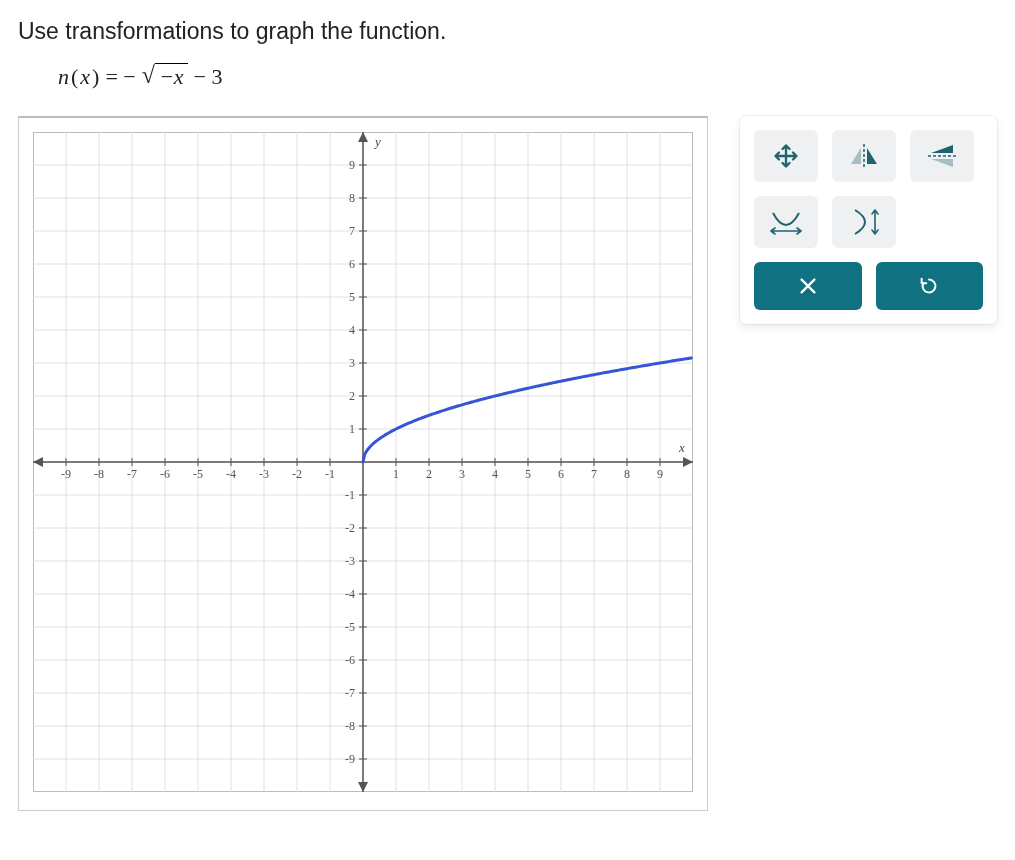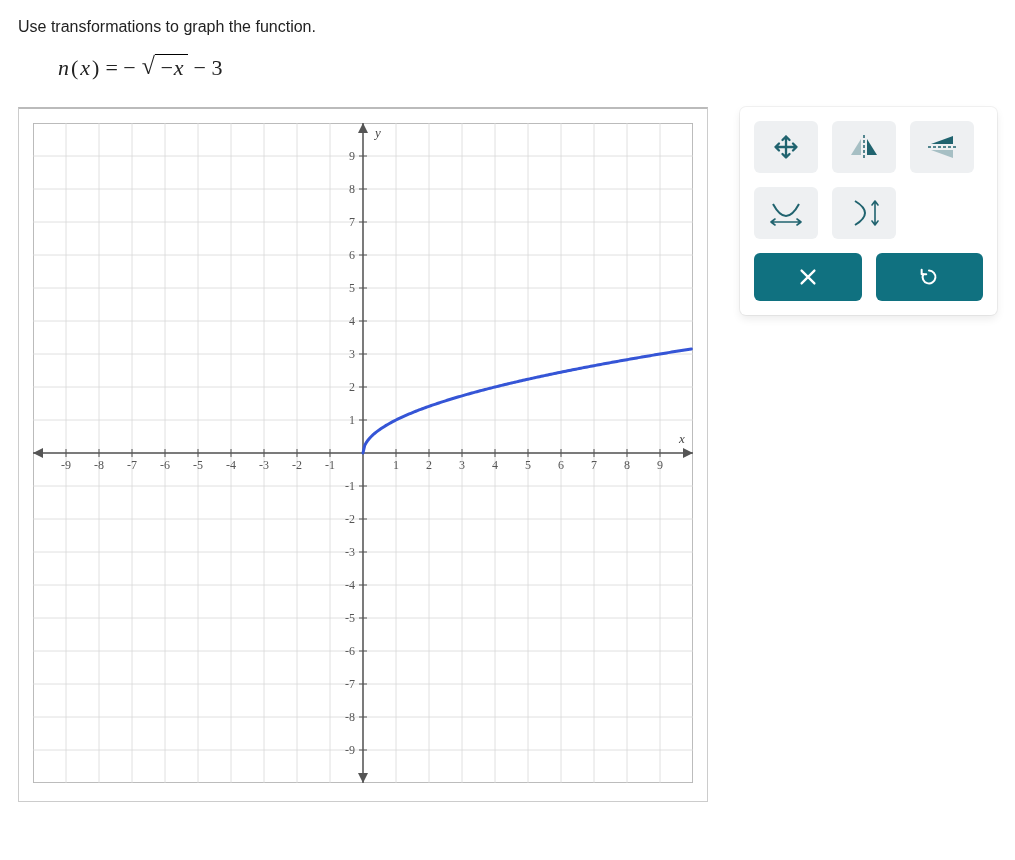--- a/index.html
+++ b/index.html
@@ -3,21 +3,21 @@
 <meta charset="utf-8">
 <style>
   body {
     margin: 0;
     padding: 18px;
     font-family: Arial, Helvetica, sans-serif;
     background: #fff;
     color: #222;
   }
   .prompt {
-    font-size: 16px;
+    font-size: 23px;
     margin-bottom: 12px;
   }
   .formula {
     font-family: "Times New Roman", Times, serif;
     font-size: 22px;
     font-style: italic;
     margin: 18px 0 26px 40px;
     display: flex;
     align-items: center;
     gap: 2px;

